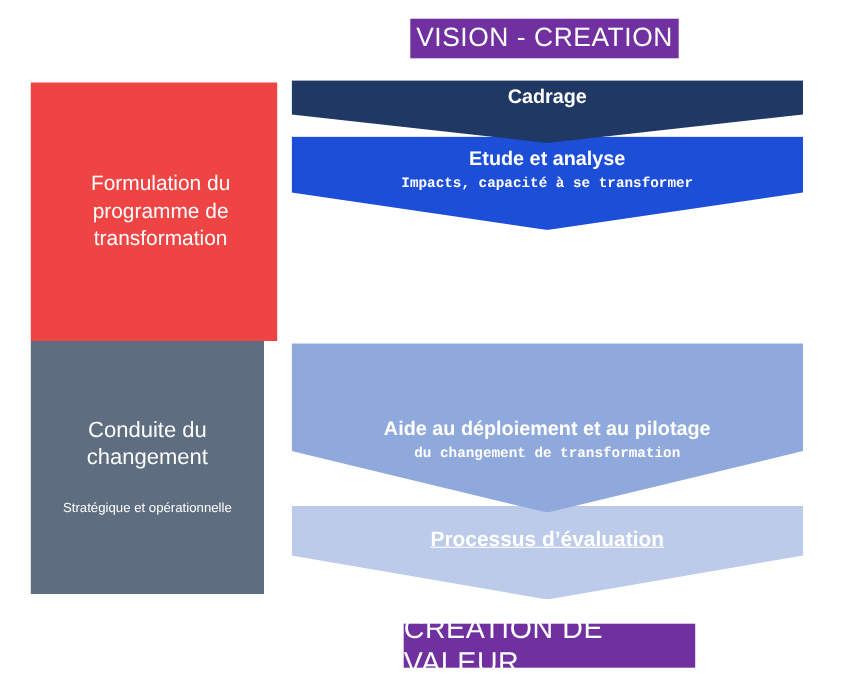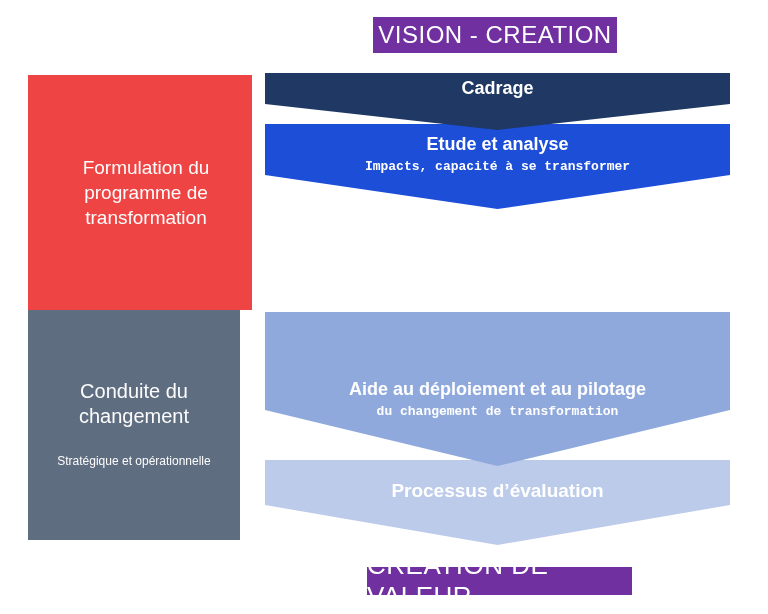--- a/index.html
+++ b/index.html
@@ -7,21 +7,21 @@
     position:relative; width:768px; height:614px; background:#ffffff;
     font-family:"Liberation Sans", sans-serif; overflow:hidden;
   }
 
   
   .banner {
     position:absolute; display:flex; align-items:center; justify-content:center;
     color:#ffffff; letter-spacing:0.5px;
   }
   .banner-top    { left:373px; top:17px;  width:244px; height:36px; font-size:24px; }
-  .banner-bottom { left:367px; top:567px; width:265px; height:28px; font-size:26px; }
+  .banner-bottom { left:367px; top:567px; width:265px; height:40px; font-size:26px; }
 
   
   .phase-box {
     position:absolute; left:28px; width:212px; color:#fdfdfd; text-align:center;
     display:flex; flex-direction:column; align-items:center; justify-content:center;
   }
   .phase-1 { top:75px;  height:235px; font-size:19px; line-height:25px; }
   .phase-2 { top:310px; height:230px; font-size:20px; line-height:25px; }
   .phase-label { width:170px; }
   .phase-sublabel { width:212px; font-size:12px; line-height:20px; margin-top:22px; }
@@ -32,21 +32,21 @@
   .band-2 { top:124px; height:85px;  z-index:14; clip-path:polygon(0 0,100% 0,100% 51px,50% 100%,0 51px); }
   .band-3 { top:203px; height:115px; z-index:13; clip-path:polygon(0 0,100% 0,100% 70px,50% 100%,0 70px); }
   .band-4 { top:312px; height:154px; z-index:12; clip-path:polygon(0 0,100% 0,100% 98px,50% 100%,0 98px); }
   .band-5 { top:460px; height:85px;  z-index:11; clip-path:polygon(0 0,100% 0,100% 45px,50% 100%,0 45px); }
 
   .band-content { position:absolute; left:0; right:0; text-align:center; }
   .band-1 .band-content { top:4px; }
   .band-2 .band-content { top:9px; }
   .band-3 .band-content { top:26px; }
   .band-4 .band-content { top:46px;margin-top:20px; }
-  .band-5 .band-content { top:19px; }
+  .band-5 .band-content { top:19px;text-decoration:underline; }
 
   .band-title { font-size:18px; font-weight:700; line-height:23px; }
   .band-5 .band-title { font-size:19px; }
   .band-subtitle { font-size:13px; font-weight:700; line-height:16px; margin-top:3px;font-family:Liberation Mono, monospace; }
 </style>
 </head>
 <body>
 
 <div class="stage">
 

